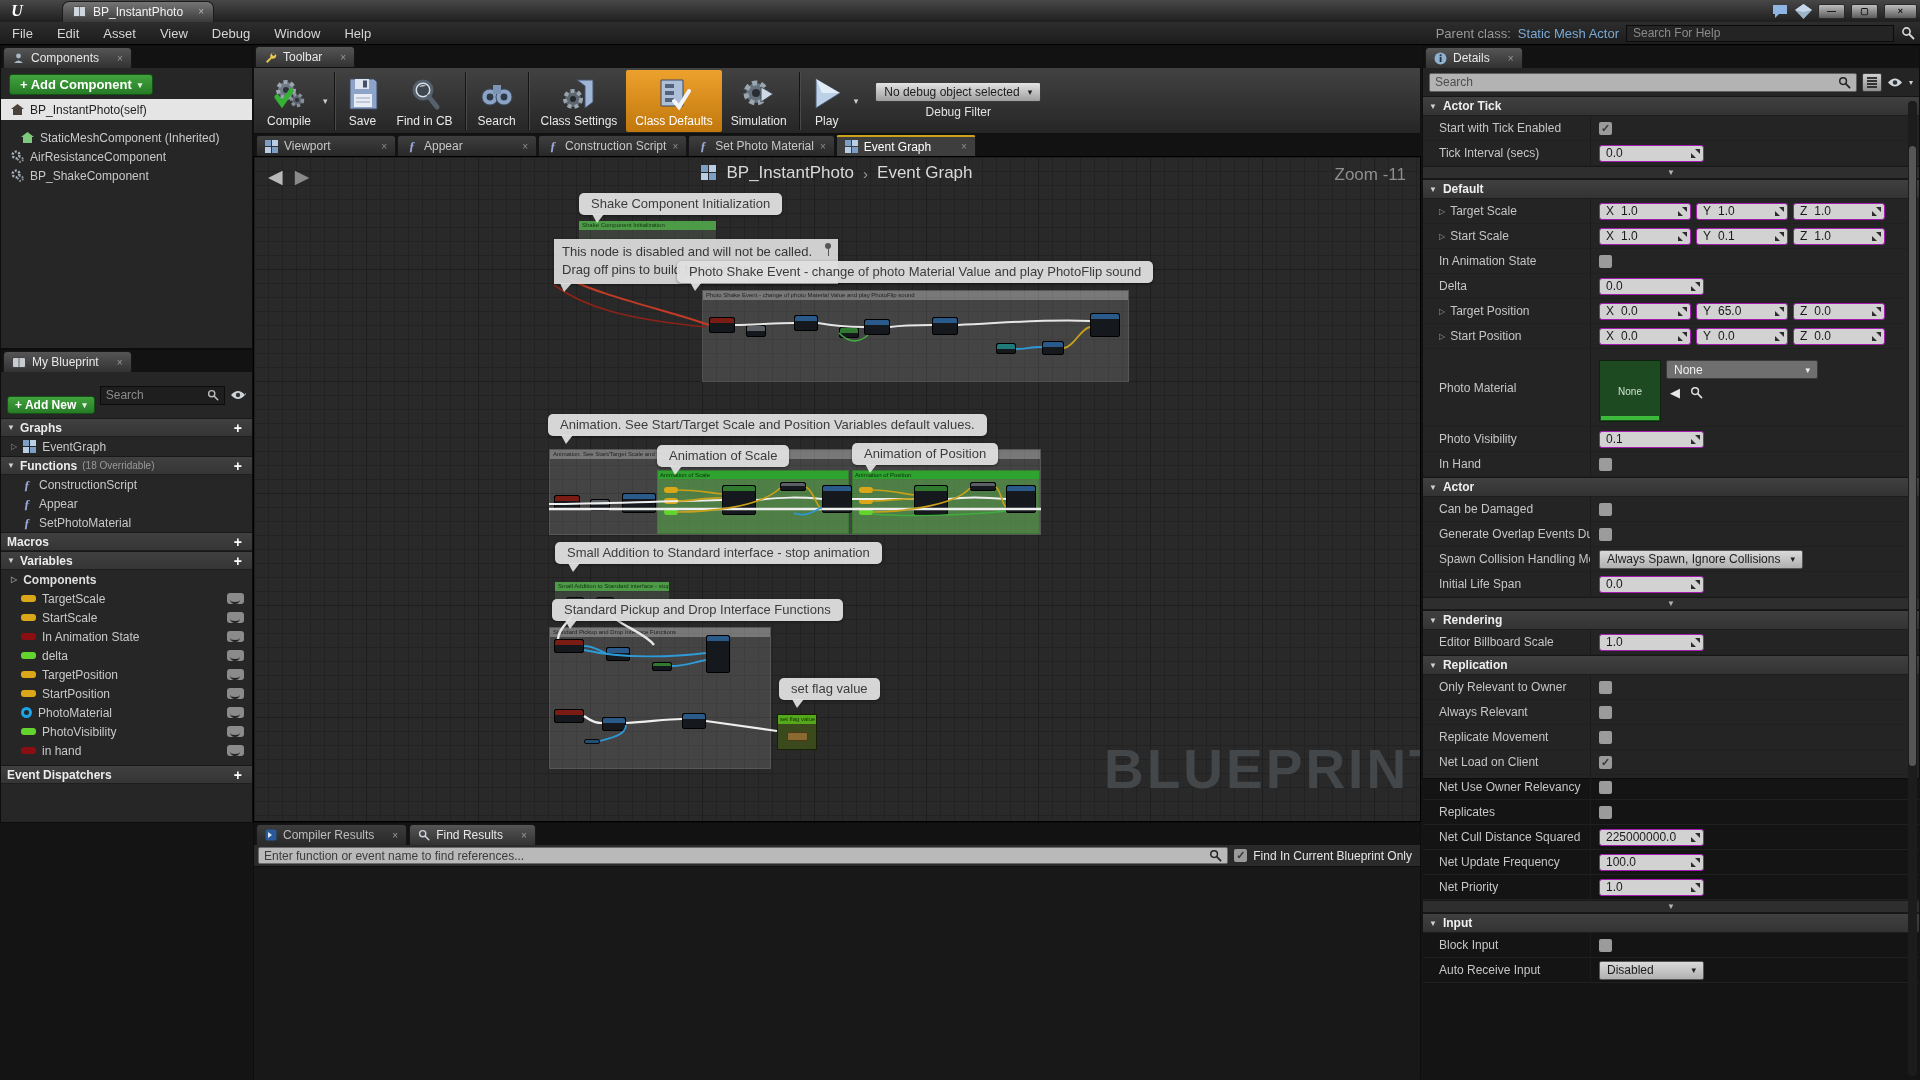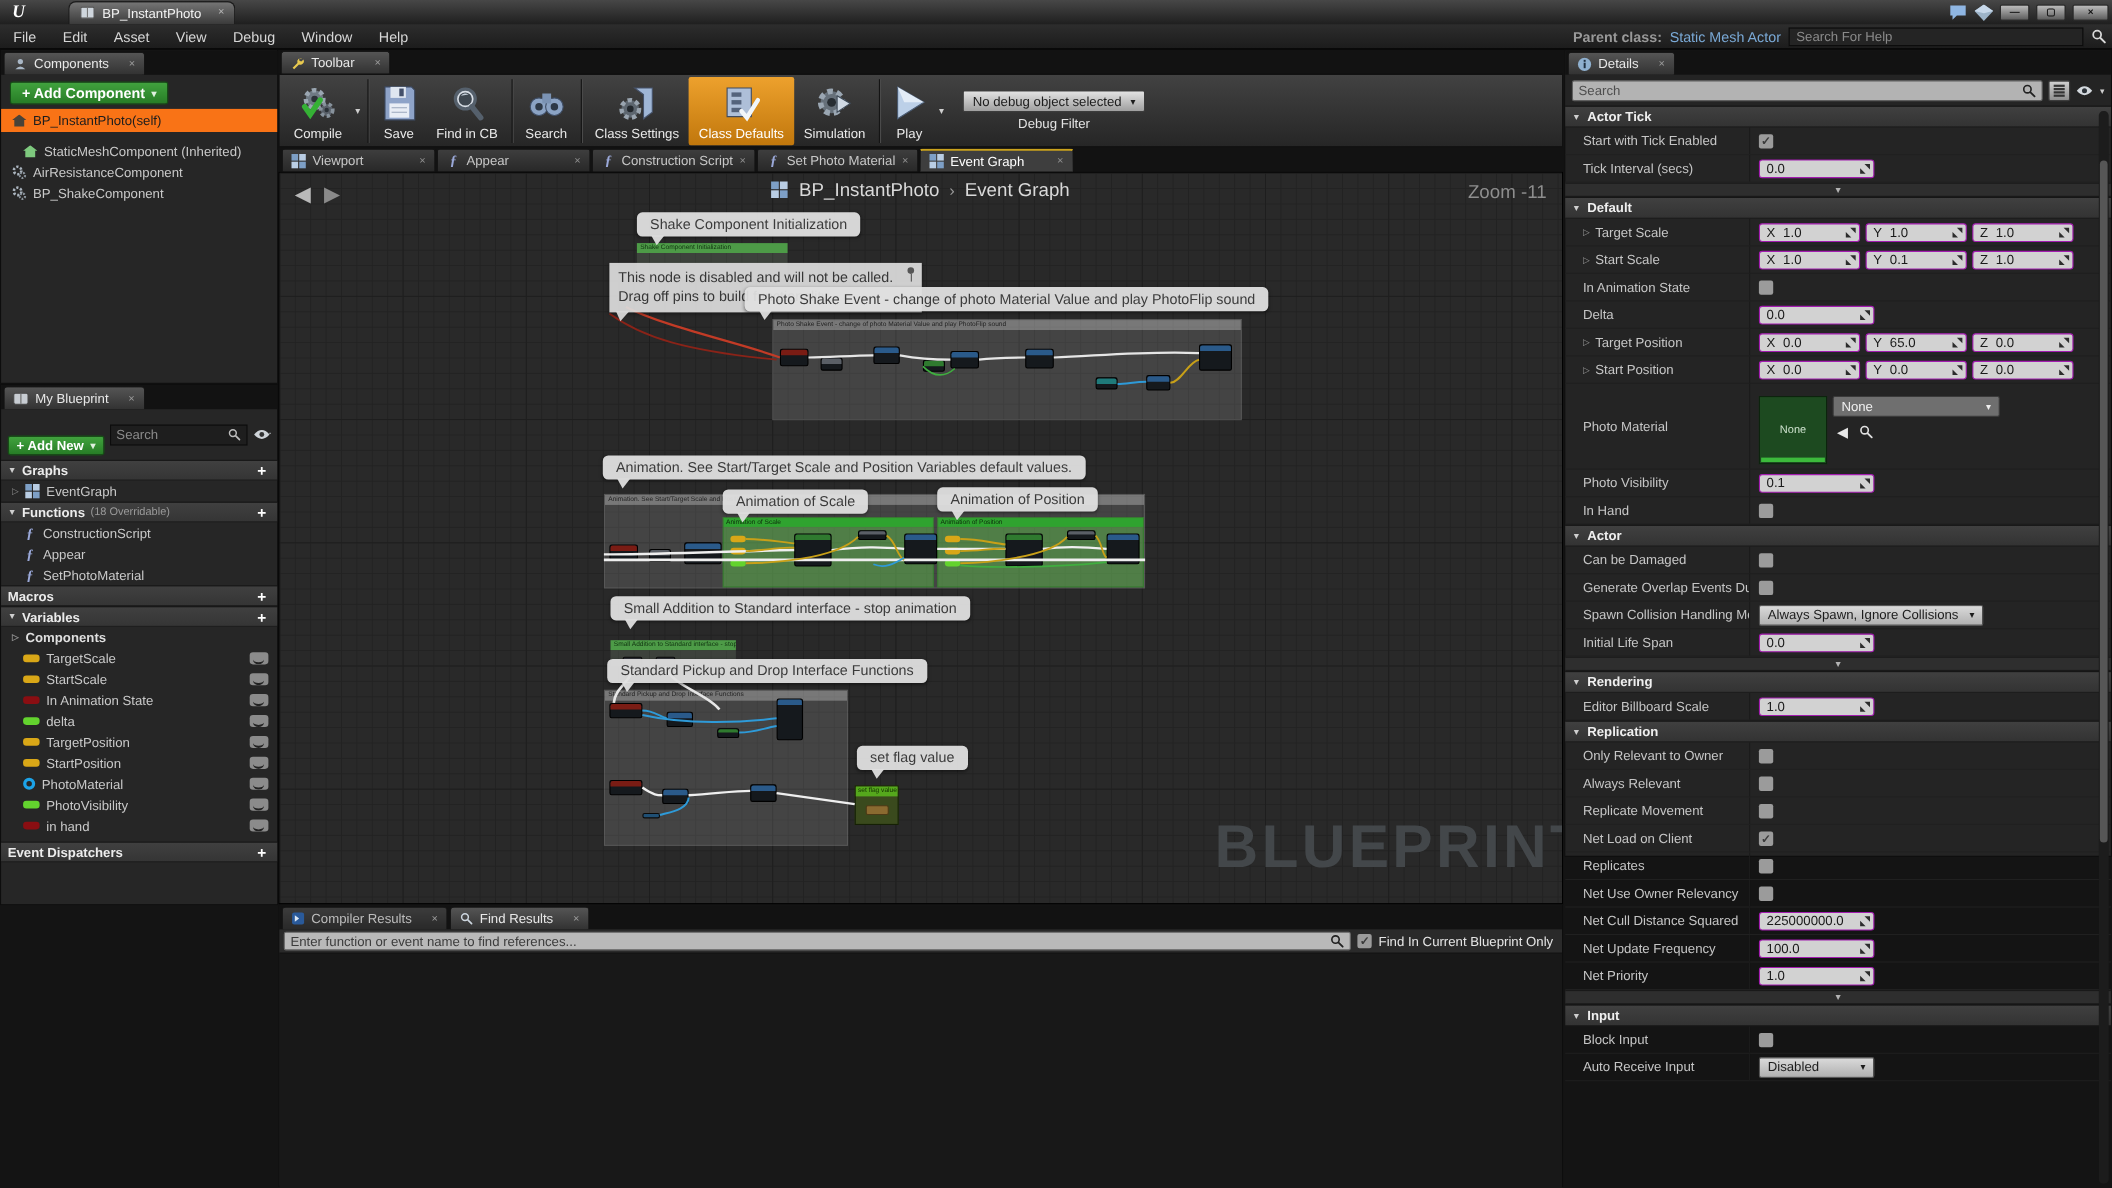--- a/index.html
+++ b/index.html
@@ -12,36 +12,36 @@
 .apptab{margin-left:28px;height:21px;padding:0 30px 0 10px;background:linear-gradient(#757575,#3a3a3a);border-radius:7px 7px 0 0;display:flex;align-items:center;gap:7px;color:#f2f2f2;font-size:12px;position:relative;border:1px solid #1b1b1b;border-bottom:none;}
 .apptab .x{position:absolute;right:9px;color:#b5b5b5;font-size:10px;}
 .titlebar-right{margin-left:auto;display:flex;align-items:center;gap:6px;padding-right:3px;}
 .winbtn{width:27px;height:15px;background:linear-gradient(#bdbdbd,#5c5c5c);border:1px solid #2a2a2a;border-radius:2px;display:flex;align-items:center;justify-content:center;color:#111;font-size:9px;font-weight:bold;line-height:1;}
 .winbtn.close{width:33px;}
 
 
 .menubar{position:absolute;left:0;top:22px;width:1920px;height:23px;background:linear-gradient(#2d2d2d,#1c1c1c);border-bottom:1px solid #000;display:flex;align-items:center;font-size:13px;color:#d6d6d6;z-index:50;}
 .menu-item{padding:0 12px;height:100%;display:flex;align-items:center;cursor:default;}
 .menubar-right{margin-left:auto;display:flex;align-items:center;gap:7px;padding-right:5px;}
-.parent-label{color:#999;font-weight:bold;}
+.parent-label{color:#999;}
 .parent-value{color:#7aa9d6;}
 .help-search{width:268px;height:17px;background:#242424;border:1px solid #0b0b0b;color:#8b8b8b;font-size:12px;padding:0 6px;display:flex;align-items:center;}
 
 
 .panel{position:absolute;background:#262626;border:1px solid #0d0d0d;}
 .ptabrow{height:22px;background:#121212;display:flex;align-items:flex-end;gap:2px;padding-left:2px;}
 .ptab{height:21px;background:linear-gradient(#555,#323232);border:1px solid #161616;border-bottom:none;border-radius:4px 4px 0 0;display:flex;align-items:center;gap:6px;padding:0 8px;color:#e8e8e8;font-size:12px;}
 .ptab .x{color:#9a9a9a;font-size:10px;margin-left:12px;}
 .ptab.dim{background:linear-gradient(#3c3c3c,#292929);color:#bdbdbd;}
 
 
 .addbtn{background:linear-gradient(#41a33e,#277c26);border:1px solid #155015;border-radius:3px;color:#fff;font-weight:bold;font-size:13px;display:inline-flex;align-items:center;gap:6px;padding:2px 10px;}
 .caret{font-size:9px;color:#dff0df;}
 .lrow{height:19px;display:flex;align-items:center;gap:6px;padding-left:10px;font-size:12px;color:#c9c9c9;white-space:nowrap;}
-.lrow.sel{background:#f97316;color:#1d1d1d;}
+.lrow.sel{background:#e5e5e5;color:#1d1d1d;}
 .lrow.indent{padding-left:20px;}
 .lsec{height:19px;background:linear-gradient(#404040,#353535);border-top:1px solid #181818;border-bottom:1px solid #1e1e1e;display:flex;align-items:center;gap:5px;padding:0 6px;font-size:12px;font-weight:bold;color:#ececec;}
 .lsec .sub{font-weight:normal;color:#9a9a9a;font-size:10px;}
 .lsec .plus{margin-left:auto;color:#fff;font-weight:bold;font-size:14px;padding:0 4px;}
 .tri{font-size:8px;color:#cfcfcf;}
 .pill{width:15px;height:7px;border-radius:3px;background:#d9a717;flex:none;}
 .pill.ring{width:11px;height:11px;border-radius:50%;background:transparent !important;border:3px solid #1ca3e8;}
 .eyebtn{margin-left:auto;margin-right:8px;width:17px;height:11px;background:#8b8b8b;border-radius:3px;position:relative;flex:none;}
 .eyebtn::after{content:"";position:absolute;left:3px;top:2px;width:10px;height:7px;border-bottom:2px solid #222;border-radius:50%;}
 .searchdark{flex:1;height:19px;background:#1e1e1e;border:1px solid #0c0c0c;color:#8b8b8b;font-size:12px;display:flex;align-items:center;padding:0 5px;gap:4px;}
@@ -988,27 +988,27 @@
         <span class="cb"></span>
       </div>
   </div>
   <div class="drow">
     <div class="dlabel">Net Load on Client</div>
     <div class="dctrl">
         <span class="cb">✓</span>
       </div>
   </div>
   <div class="drow">
+    <div class="dlabel">Net Use Owner Relevancy</div>
+    <div class="dctrl">
+        <span class="cb"></span>
+      </div>
+  </div>
+  <div class="drow">
     <div class="dlabel">Replicates</div>
-    <div class="dctrl">
-        <span class="cb"></span>
-      </div>
-  </div>
-  <div class="drow">
-    <div class="dlabel">Net Use Owner Relevancy</div>
     <div class="dctrl">
         <span class="cb"></span>
       </div>
   </div>
   <div class="drow">
     <div class="dlabel">Net Cull Distance Squared</div>
     <div class="dctrl">
         <div class="numf">
           <span>225000000.0</span>
           <span class="spin"></span>

